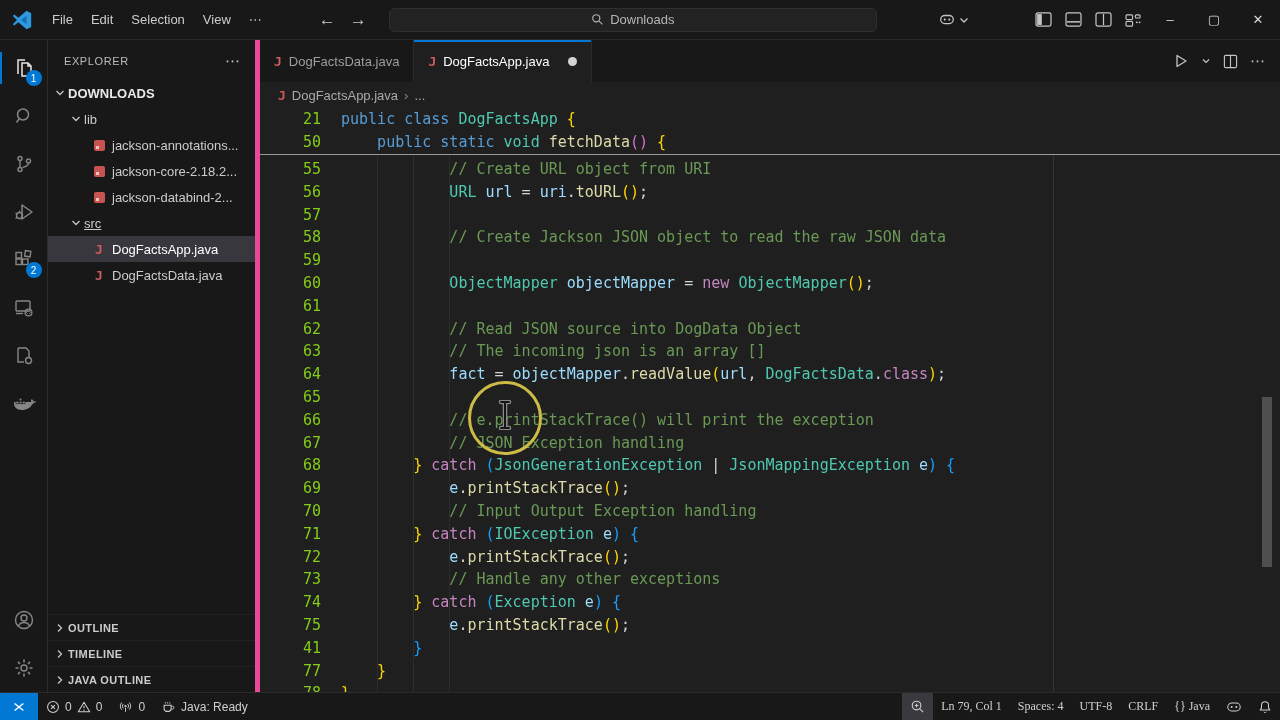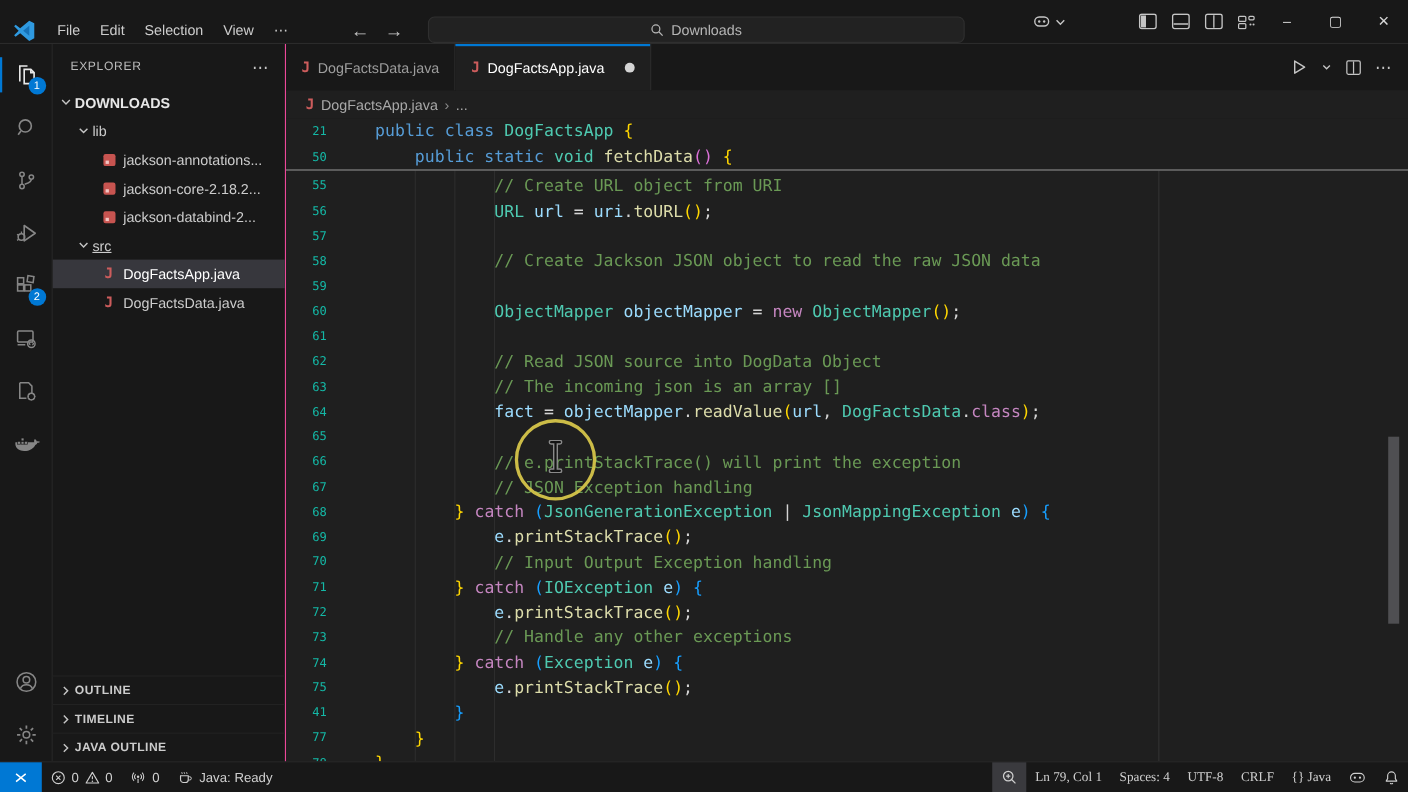--- a/index.html
+++ b/index.html
@@ -1,21 +1,21 @@
 <!DOCTYPE html>
 <html><head>
 <meta charset="utf-8">
 <style>
   * { margin:0; padding:0; box-sizing:border-box; }
   html,body { width:1280px; height:720px; overflow:hidden; background:#1f1f1f;
               font-family:"Liberation Sans", sans-serif; color:#cccccc; }
   svg { display:block; }
 
   
-  .titlebar { height:40px; background:#181818; display:flex; align-items:flex-end;
+  .titlebar { height:40px; background:#181818; display:flex; align-items:center;
               border-bottom:1px solid #2b2b2b; position:relative; }
   .vscode-logo { width:22px; height:22px; margin:0 10px 0 11px; }
   .menu-item { font-size:13px; color:#cccccc; padding:4px 9px; border-radius:5px; cursor:default; }
   .nav-arrows { display:flex; gap:14px; margin-left:48px; font-size:17px; color:#c8c8c8; }
   .nav-arrows span { cursor:default; }
   .command-center { margin-left:22px; width:488px; height:24px; background:#222222;
         border:1px solid #2f2f2f; border-radius:6px; display:flex; align-items:center;
         justify-content:center; gap:6px; color:#b6b6b6; font-size:13px; }
   .tb-right { display:flex; align-items:center; margin-left:auto; }
   .tb-icon { width:30px; height:26px; display:flex; align-items:center; justify-content:center;
@@ -35,21 +35,21 @@
               color:#868686; position:relative; }
   .act-item.active { color:#e7e7e7; }
   .act-item.active::before { content:""; position:absolute; left:0; top:8px; bottom:8px;
               width:2px; background:#0078d4; }
   .act-badge { position:absolute; right:6px; bottom:6px; min-width:16px; height:16px;
               background:#0078d4; color:#fff; border-radius:50%; font-size:10px;
               display:flex; align-items:center; justify-content:center; }
   .act-spacer { flex:1; }
 
   
-  .sidebar { width:212px; background:#181818; border-right:1px solid #ec4899;
+  .sidebar { width:212px; background:#181818; border-right:5px solid #ec4899;
              display:flex; flex-direction:column; position:relative; }
   .sidebar-header { display:flex; align-items:center; padding:12px 14px 10px 16px;
              font-size:11px; letter-spacing:.6px; color:#bbbbbb; }
   .sidebar-header .more { margin-left:auto; font-size:15px; color:#c5c5c5; letter-spacing:1px; }
   .tree { font-size:13px; }
   .tree-row { height:26px; display:flex; align-items:center; color:#cccccc; cursor:default; }
   .tree-row.selected { background:#37373d; color:#ffffff; }
   .tree-row .chev { width:16px; display:flex; justify-content:center; color:#c5c5c5; }
   .tree-row .ficon { width:18px; display:flex; justify-content:center; margin-right:4px; }
   .root-label { font-weight:bold; color:#e8e8e8; }
@@ -77,22 +77,22 @@
          padding-right:10px; color:#c5c5c5; }
   .ea-icon { display:flex; align-items:center; justify-content:center; padding:4px; }
 
   .breadcrumb { height:26px; display:flex; align-items:center; gap:6px; padding-left:18px;
          font-size:13px; color:#a9a9a9; background:#1f1f1f; }
   .breadcrumb .sep { color:#8a8a8a; }
 
   .code-region { position:relative; flex:1; overflow:hidden;
          font-family:"DejaVu Sans Mono", monospace; font-size:15px; }
   .code-line { height:22.8px; display:flex; align-items:center; white-space:pre; }
-  .gutter { width:81px; flex:none; text-align:right; padding-right:44px; color:#14b8a6;
-            font-size:11px; }
+  .gutter { width:81px; flex:none; text-align:right; padding-right:20px; color:#84cc16;
+            font-size:15px; }
   .ltext { white-space:pre; color:#d4d4d4; }
   .sticky { position:relative; background:#1f1f1f; border-bottom:1px solid rgba(255,255,255,.55);
             z-index:3; }
   .code-scroll { position:relative; padding-top:3px; }
   .guide { position:absolute; top:0; bottom:0; width:1px; background:#2d2d2d; z-index:0; }
   .ruler { position:absolute; top:0; bottom:0; left:793px; width:1px; background:#333333; }
   .code-line { position:relative; z-index:1; }
 
   .tk-kw  { color:#569cd6; } .tk-type{ color:#4ec9b0; } .tk-fn { color:#dcdcaa; }
   .tk-var { color:#9cdcfe; } .tk-cmt { color:#6a9955; } .tk-ctl{ color:#c586c0; }

